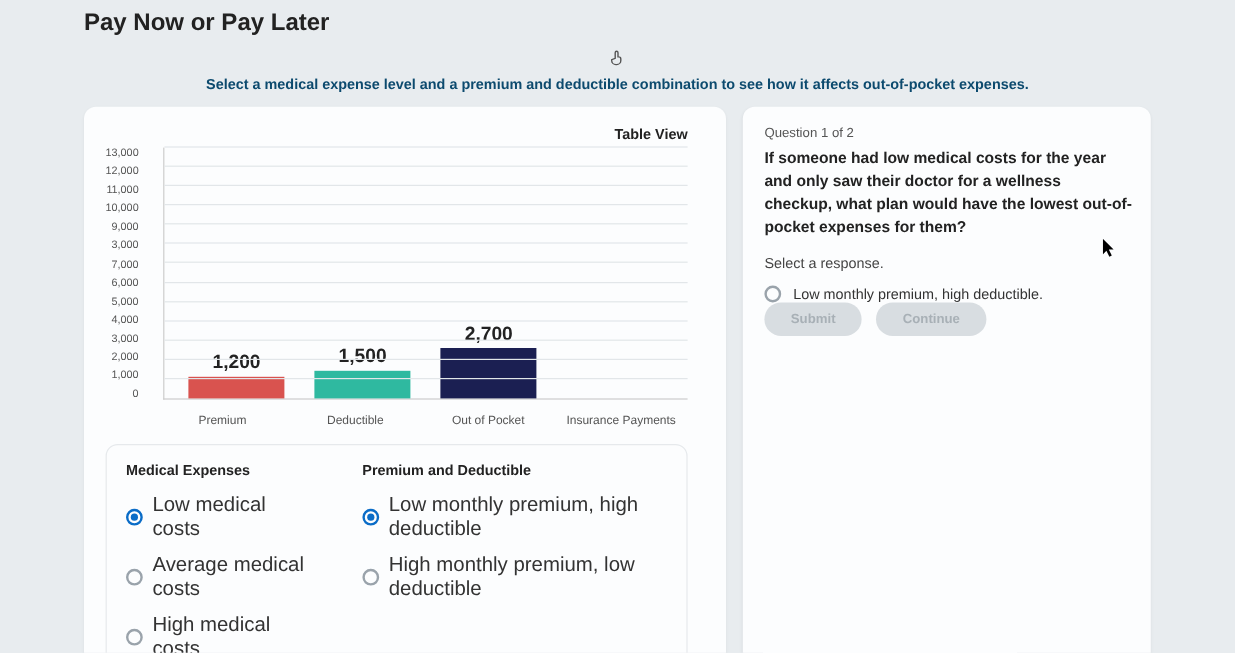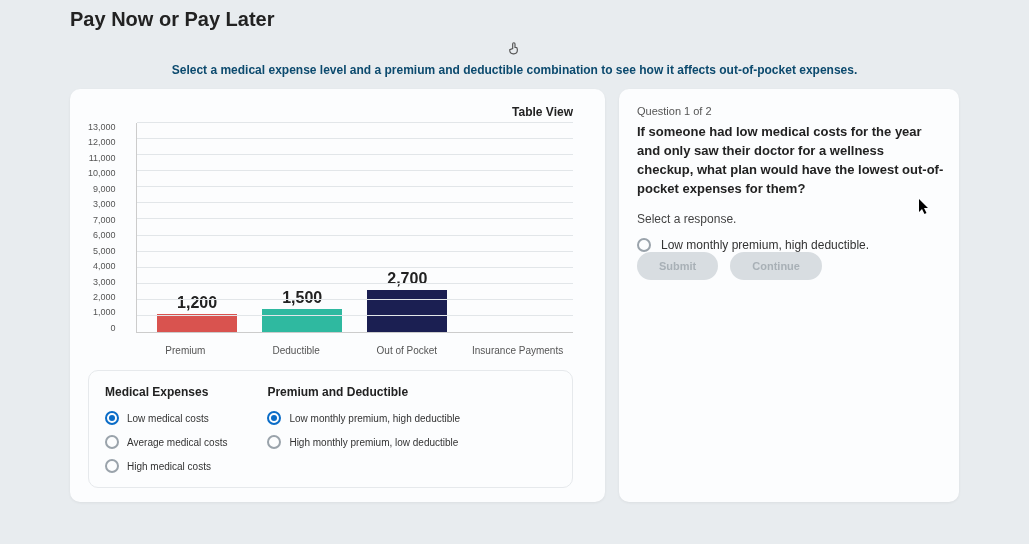--- a/index.html
+++ b/index.html
@@ -27,21 +27,21 @@
   .gridline { position: absolute; left: 0; right: 0; height: 1px; background: #e2e6e9; }
   .bars { position: absolute; left:0; right:0; bottom:0; top:0; display:flex; align-items:flex-end; justify-content:space-around; padding: 0 8px; }
   .bar-slot { width: 22%; display:flex; flex-direction:column; align-items:center; }
   .bar-label { font-size: 16px; font-weight:700; color:#222; margin-bottom:2px; }
   .bar-rect { width: 80px; }
   .x-axis { display:flex; justify-content:space-around; font-size:10px; color:#555; margin-top:12px; padding-left: 42px; }
   .x-axis span { width:22%; text-align:center; }
   .controls-card { margin-top: 14px; border: 1px solid #e6e9ec; border-radius: 10px; padding: 14px 16px; display:flex; gap: 40px; }
   .ctrl-col { display:flex; flex-direction:column; gap:10px; }
   .ctrl-title { font-size: 12px; font-weight:700; margin-bottom:2px; }
-  .radio-row { display:flex; align-items:center; gap:8px; font-size:10px; color:#333; cursor:pointer; }
+  .radio-row { display:flex; align-items:center; gap:8px; font-size:17px; color:#333; cursor:pointer; }
   .radio-outer { width:14px; height:14px; border-radius:50%; border:2px solid #9aa3ab; display:inline-flex; align-items:center; justify-content:center; flex-shrink:0; }
   .radio-outer.selected { border-color:#0a6cc7; }
   .radio-inner { width:6px; height:6px; border-radius:50%; background:#0a6cc7; }
   .q-counter { font-size: 11px; color:#555; margin-bottom: 6px; }
   .q-text { font-size: 13px; font-weight:700; line-height:1.45; margin-bottom:14px; }
   .select-resp { font-size: 12px; color:#444; margin-bottom:12px; }
   .answers { display:flex; flex-direction:column; gap:14px; }
   .ans-row { display:flex; align-items:center; gap:10px; font-size:12px; color:#333; cursor:pointer; }
   .ans-radio { width:14px; height:14px; border-radius:50%; border:2px solid #9aa3ab; flex-shrink:0; }
   .btn-row { display:flex; gap:12px; }

